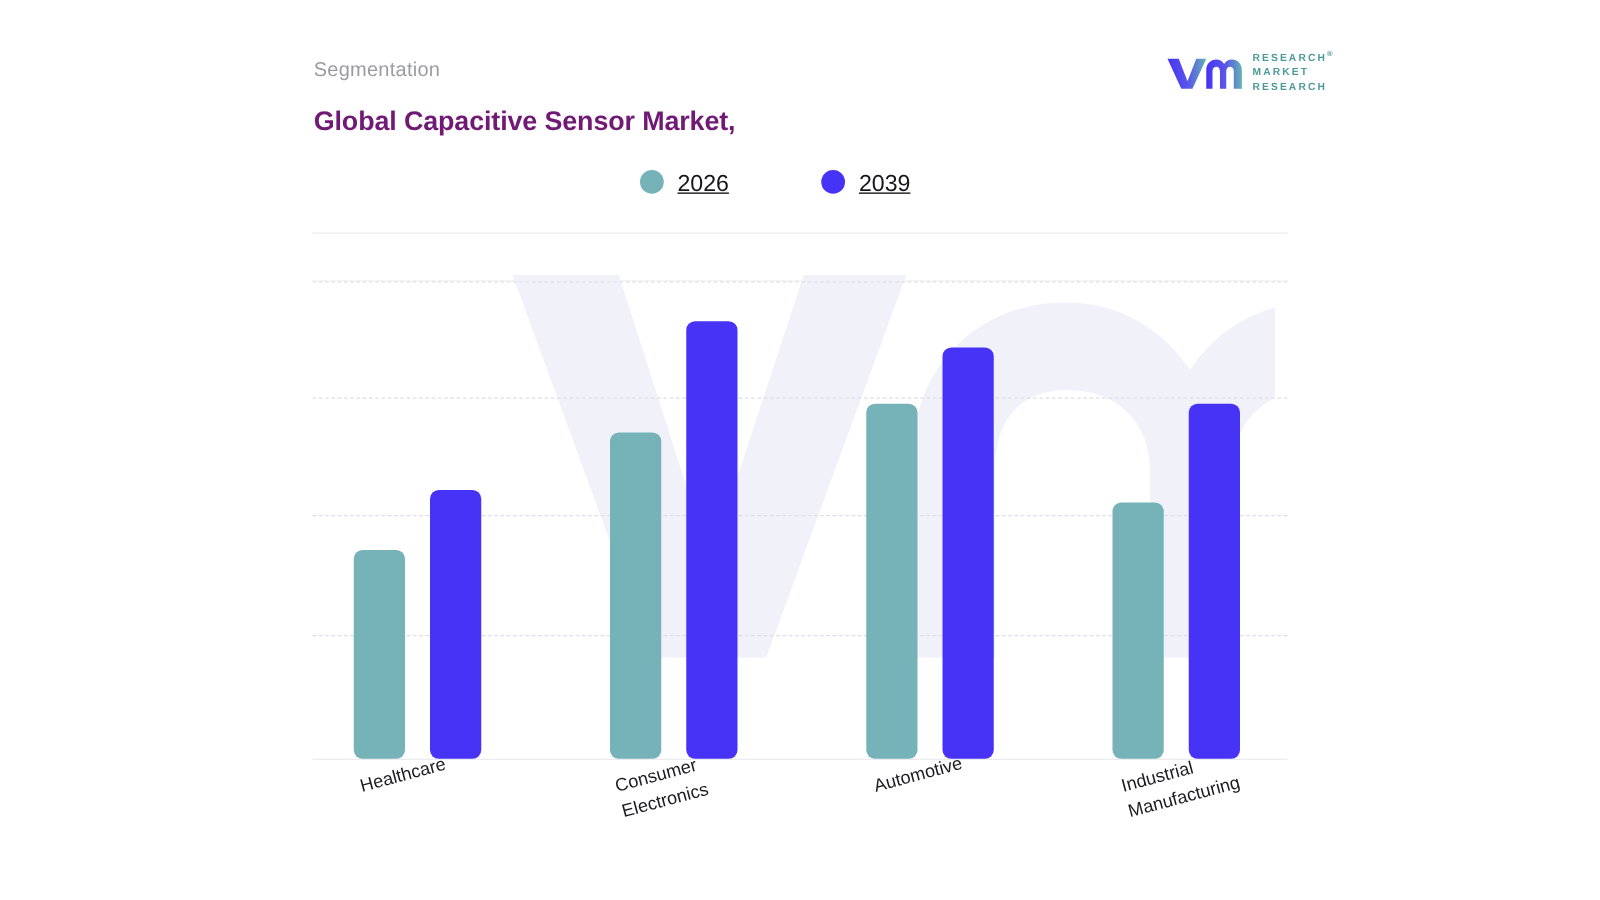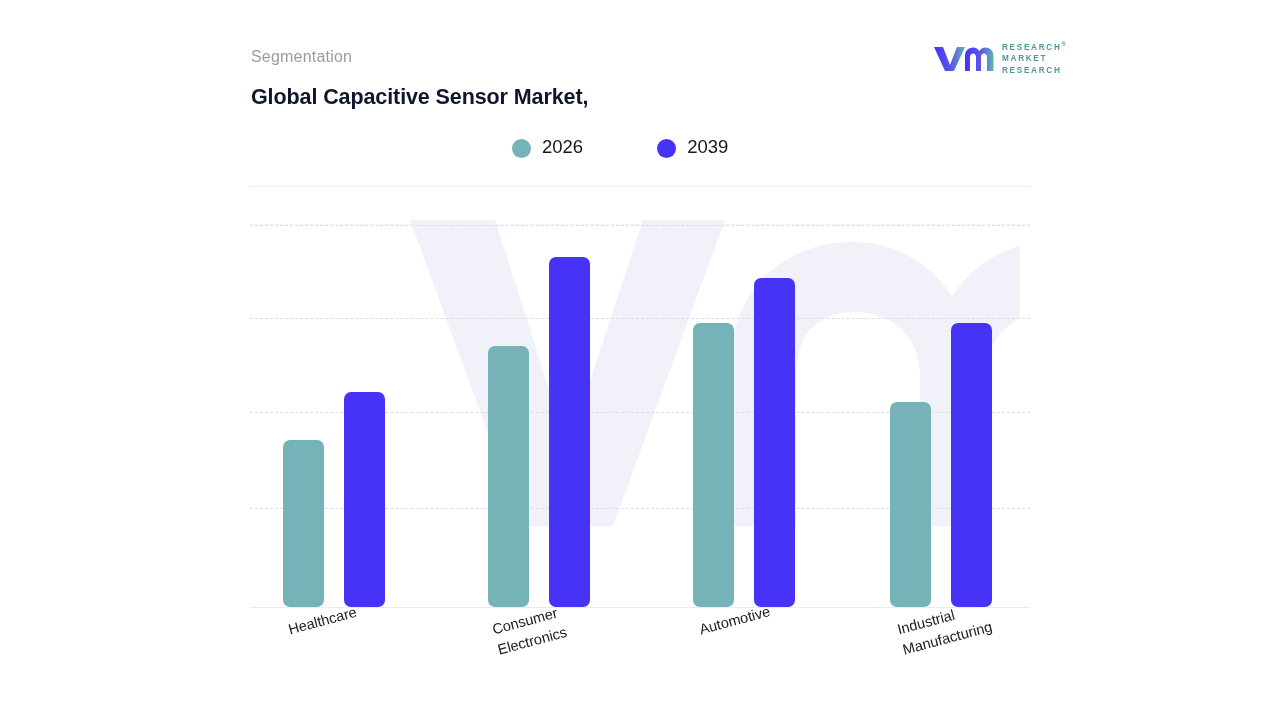--- a/index.html
+++ b/index.html
@@ -11,36 +11,36 @@
   }
   #root { position: relative; width: 1280px; height: 720px; padding-left: 32px; }
 
   
   .eyebrow {
     position: absolute; left: 251px; top: 48px;
     font-size: 16px; color: #9b9ba3; letter-spacing: .2px;
   }
   .title-block {
     position: absolute; left: 251px; top: 82px;
-    font-size: 21.5px; font-weight: bold; color: #0f172a;
+    font-size: 21.5px; font-weight: bold; color: #701a75;
     line-height: 1.45; letter-spacing: -.1px;
   }
 
   
   .logo { position: absolute; left: 932px; top: 40px; display: flex; align-items: center; gap: 8px; }
   .logo-mark { width: 62px; height: 30px; display:block; }
   .logo-text {
     font-size: 8.2px; font-weight: bold; color: #4e9a9a;
     letter-spacing: 1.7px; line-height: 1.42;
   }
   .logo-text .reg { font-size: 6px; vertical-align: super; }
 
   
   .legend { position: absolute; left: 512px; top: 136px; display: flex; gap: 74px; align-items: center; }
-  .legend-item { display: flex; align-items: flex-end; gap: 11px; }
+  .legend-item { display: flex; align-items: flex-start; gap: 11px; text-decoration: underline; }
   .legend-dot { width: 19px; height: 19px; border-radius: 50%; display: block; }
   .legend-label { font-size: 18.5px; color: #16161d; }
 
   
   .divider {
     position: absolute; left: 250px; top: 186px;
     width: 780px; height: 1px; background: #ececf1;
   }
 
   

